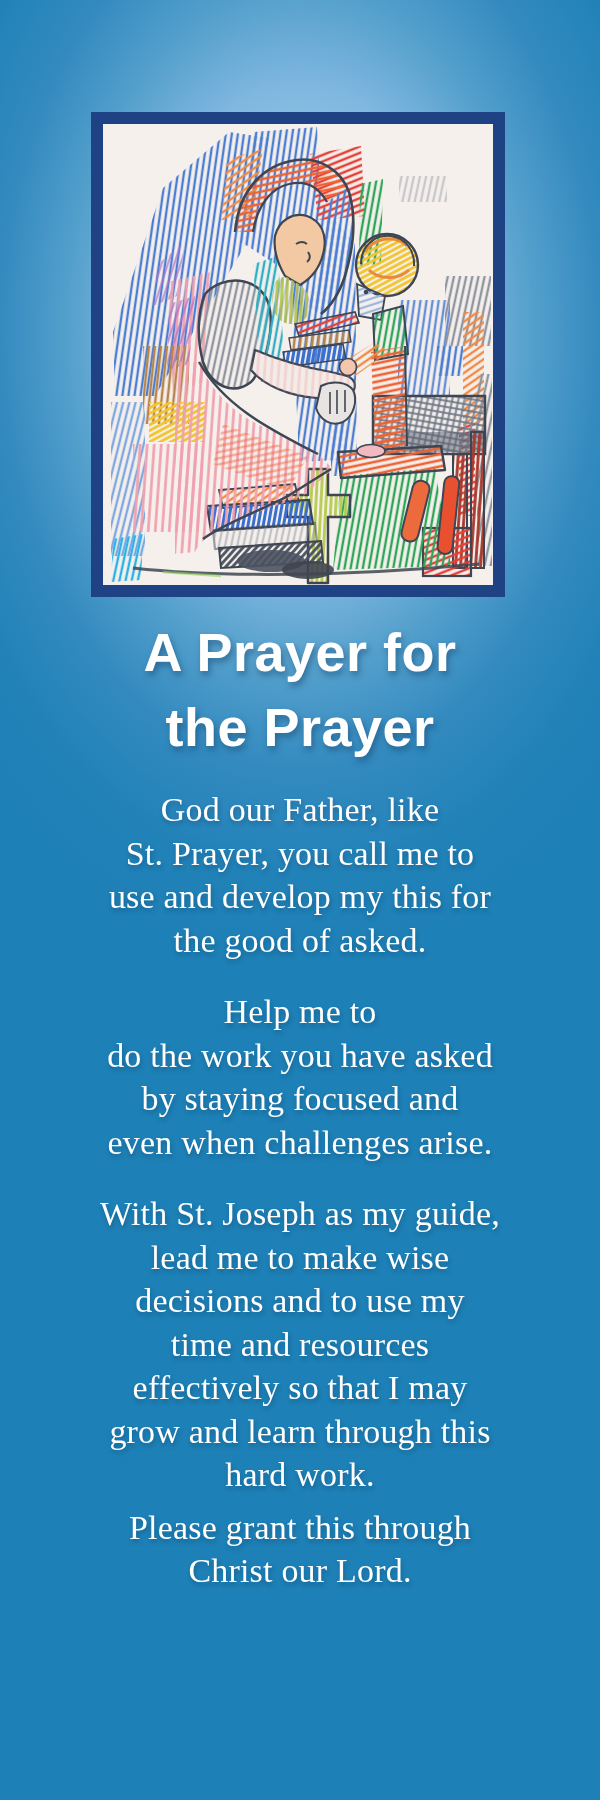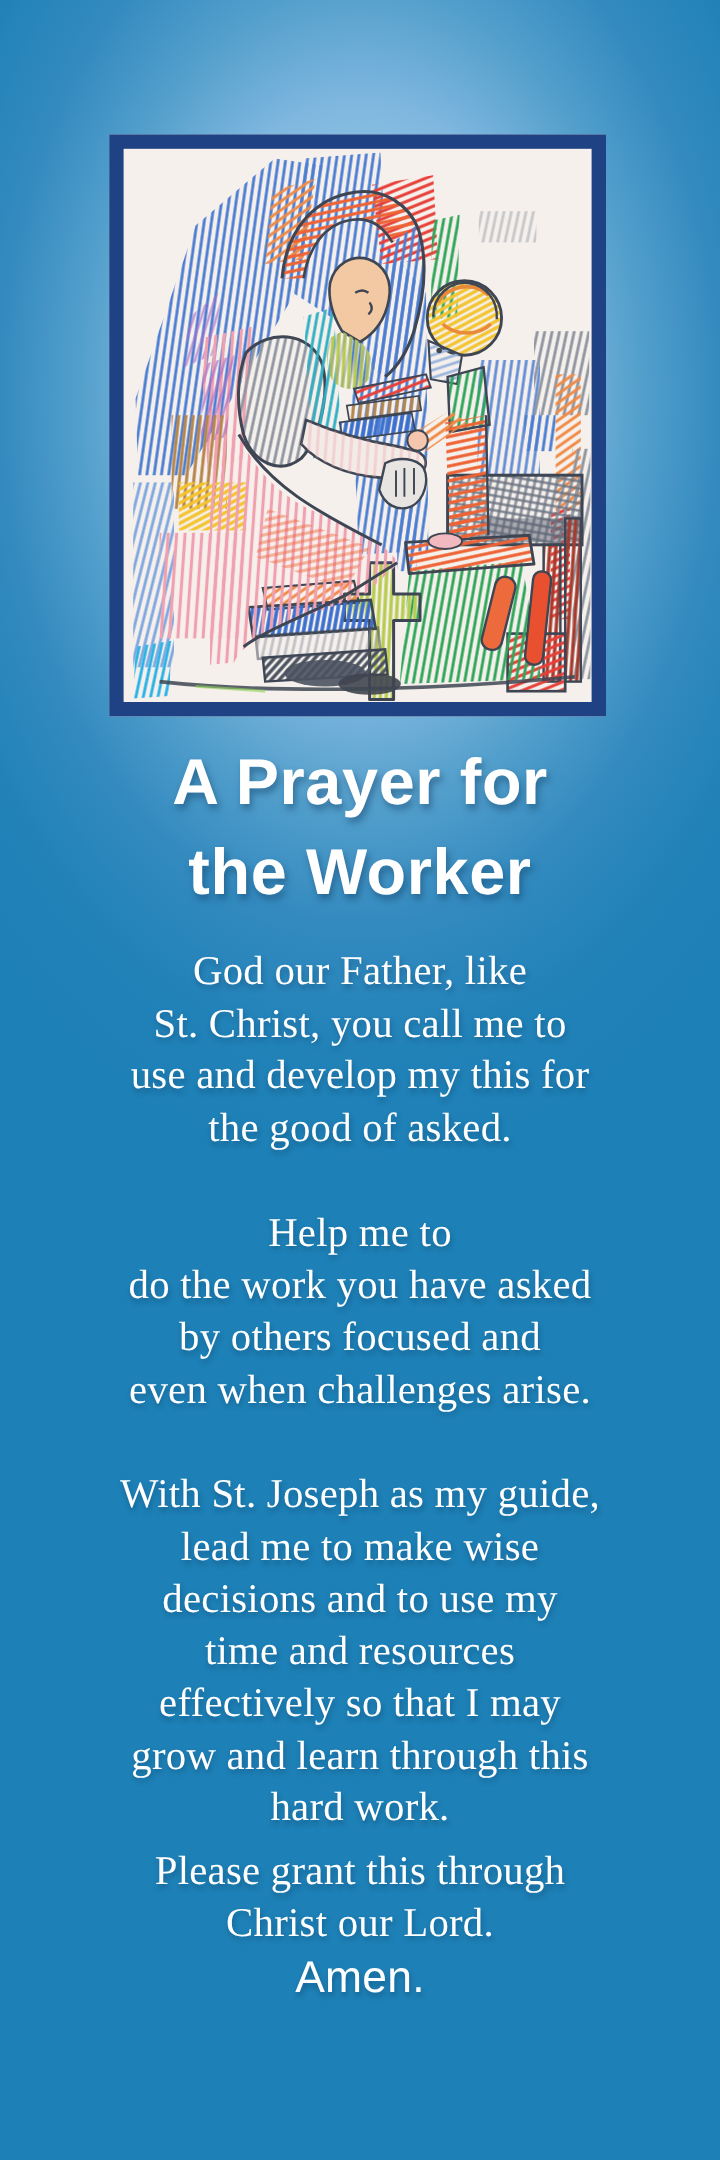--- a/index.html
+++ b/index.html
@@ -35,21 +35,21 @@
     text-shadow:2px 4px 6px rgba(17,64,104,.5);
   }
   .title .tl{display:block;}
   .prayer{
     position:absolute;left:0;top:788px;width:600px;
     text-align:center;color:#ffffff;
     font-size:34px;line-height:43.5px;letter-spacing:.2px;
     text-shadow:1px 3px 4px rgba(17,64,104,.45);
   }
   .prayer p{margin:0;}
-  .para + .para{margin-top:44px;}
+  .para + .para{margin-top:28px;}
   .para.tight{margin-top:9px;}
   .pl{display:block;font-family:Liberation Serif, serif;}
   .amen{margin-top:40px;font-size:37px;line-height:46px;}
 </style>
 </head>
 <body>
 
 <div class="bookmark">
 
   <div class="frame">
@@ -199,45 +199,44 @@
       <ellipse cx="268" cy="327" rx="14" ry="6.5" fill="#f3b9c0" stroke="#3e4654" stroke-width="1.6"></ellipse>
       <path d="M302,222 L304,322" fill="none" stroke="#3e4654" stroke-width="2"></path>
 
       <path d="M30,444 C120,454 250,452 376,440" fill="none" stroke="#3e4654" stroke-width="3" opacity=".85"></path>
       <path d="M60,448 L118,452" fill="none" stroke="#8fd45a" stroke-width="2.4" opacity=".6"></path>
     </svg>
   </div>
 
   <h1 class="title">
     <span class="tl">A Prayer for</span>
-    <span class="tl">the Worker</span>
+    <span class="tl">the Prayer</span>
   </h1>
 
   <div class="prayer">
     <p class="para">
       <span class="pl">God our Father, like</span>
-      <span class="pl">St. Christ, you call me to</span>
+      <span class="pl">St. Prayer, you call me to</span>
       <span class="pl">use and develop my this for</span>
       <span class="pl">the good of asked.</span>
     </p>
     <p class="para">
       <span class="pl">Help me to</span>
       <span class="pl">do the work you have asked</span>
-      <span class="pl">by others focused and</span>
+      <span class="pl">by staying focused and</span>
       <span class="pl">even when challenges arise.</span>
     </p>
     <p class="para">
       <span class="pl">With St. Joseph as my guide,</span>
       <span class="pl">lead me to make wise</span>
       <span class="pl">decisions and to use my</span>
       <span class="pl">time and resources</span>
       <span class="pl">effectively so that I may</span>
       <span class="pl">grow and learn through this</span>
       <span class="pl">hard work.</span>
     </p>
     <p class="para tight">
       <span class="pl">Please grant this through</span>
       <span class="pl">Christ our Lord.</span>
     </p>
-    <p class="amen">Amen.</p>
   </div>
 
 </div>
 
 </body></html>

